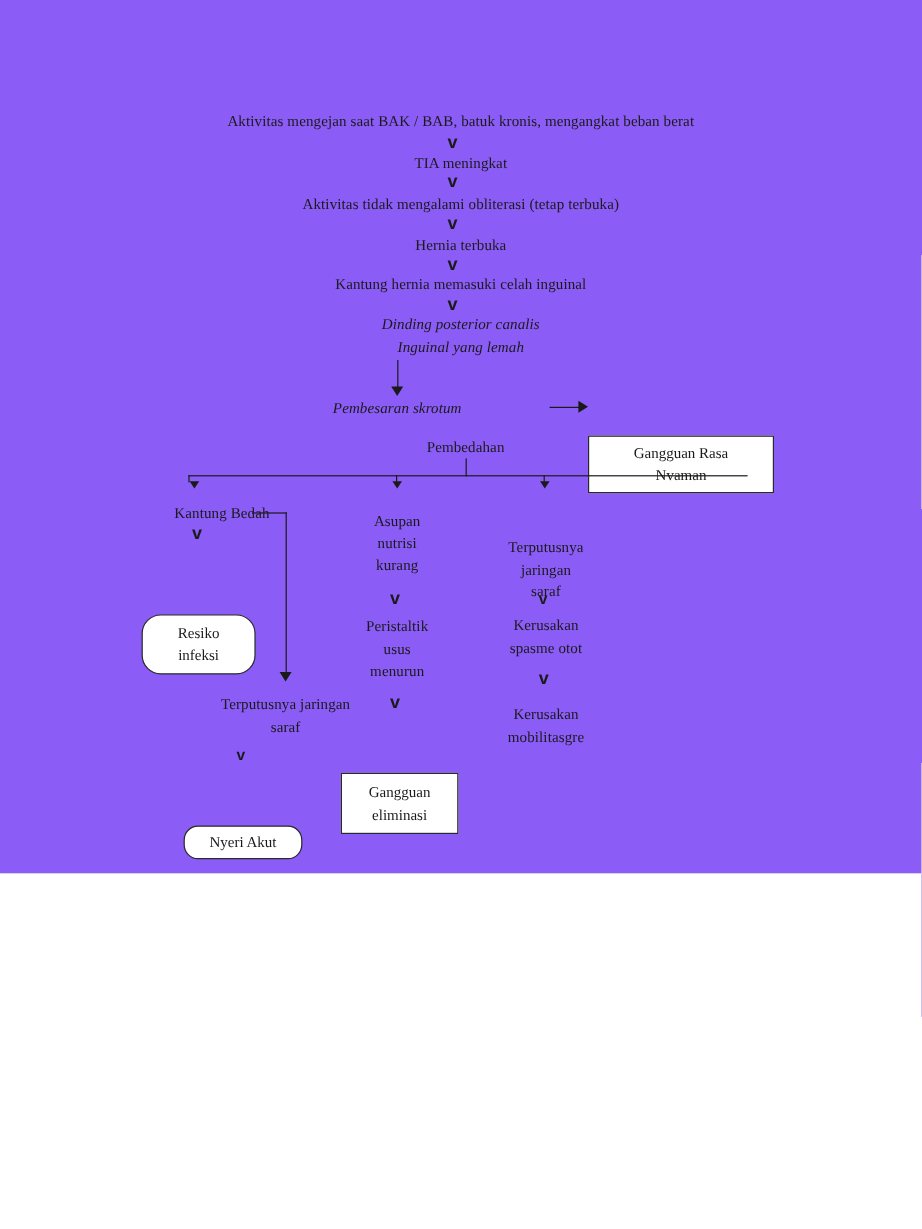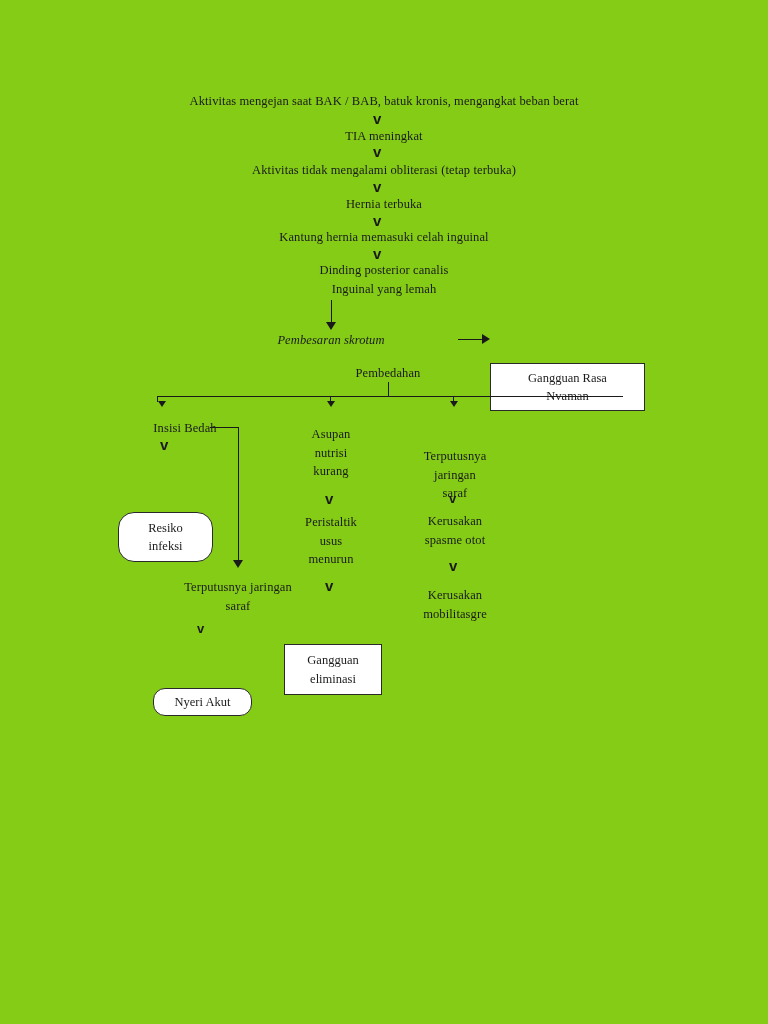--- a/index.html
+++ b/index.html
@@ -8,22 +8,22 @@
     padding: 0;
     background: #ffffff;
   }
   body {
     font-family: "Liberation Serif", "DejaVu Serif", serif;
     color: #1a1a1a;
   }
   #canvas {
     position: relative;
     width: 768px;
-    height: 1024px;
-    background: #84cc16;
+    height: 728px;
+    background: #8b5cf6;
     overflow: hidden;
   }
   .node {
     position: absolute;
     text-align: center;
     font-size: 12.5px;
     line-height: 1.48;
     white-space: pre-line;
     color: #1a1a1a;
     letter-spacing: 0.1px;
@@ -106,21 +106,21 @@
   <div class="chev" style="left:373px; top:179px;">v</div>
 
   <div class="node wide" style="left:0; top:195px; width:768px;">Hernia terbuka</div>
 
   <div class="chev" style="left:373px; top:213px;">v</div>
 
   <div class="node wide" style="left:0; top:228px; width:768px;">Kantung hernia memasuki celah inguinal</div>
 
   <div class="chev" style="left:373px; top:246px;">v</div>
 
-  <div class="node" style="left:234px; top:261px; width:300px;">Dinding posterior canalis
+  <div class="node" style="left:234px; top:261px; width:300px;font-style:italic;">Dinding posterior canalis
 Inguinal yang lemah</div>
 
   <div class="vline" style="left:331px; top:300px; height:24px;"></div>
   <div class="arrowhead" style="left:326px; top:322px;"></div>
 
   <div class="node wide" style="left:231px; top:331px; width:200px;font-style:italic;">Pembesaran skrotum</div>
 
   <div class="hline" style="left:458px; top:339px; width:26px; border-top-width:1.8px;"></div>
   <div class="arrowright" style="left:482px; top:334px;"></div>
 
@@ -135,21 +135,21 @@
 
   <div class="vline" style="left:157px; top:396px; height:6px;"></div>
   <div class="arrowhead small" style="left:158px; top:401px;"></div>
 
   <div class="vline" style="left:330px; top:396px; height:6px;"></div>
   <div class="arrowhead small" style="left:327px; top:401px;"></div>
 
   <div class="vline" style="left:453px; top:396px; height:6px;"></div>
   <div class="arrowhead small" style="left:450px; top:401px;"></div>
 
-  <div class="node wide" style="left:95px; top:419px; width:180px;">Insisi Bedah</div>
+  <div class="node wide" style="left:95px; top:419px; width:180px;">Kantung Bedah</div>
 
   <div class="chev" style="left:160px; top:437px;">v</div>
 
   <div class="boxnode" style="left:118px; top:464px; width:95px; height:50px;border-radius:16px;">Resiko
 infeksi</div>
 
   <div class="hline" style="left:210px; top:427px; width:29px; border-top-width:1.6px;"></div>
   <div class="vline" style="left:238px; top:427px; height:135px;"></div>
   <div class="arrowhead" style="left:233px; top:560px;"></div>
 

